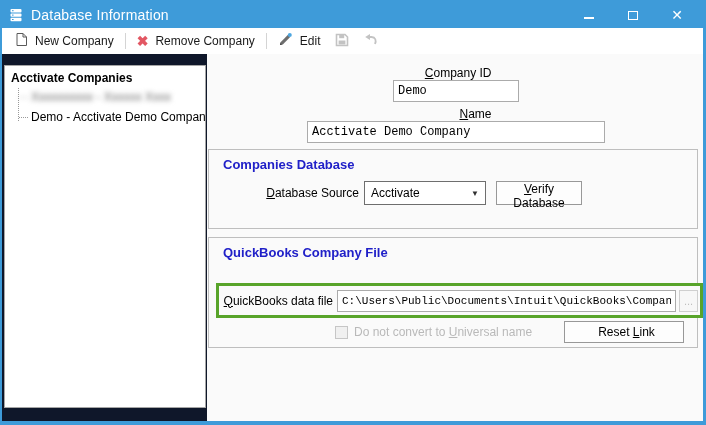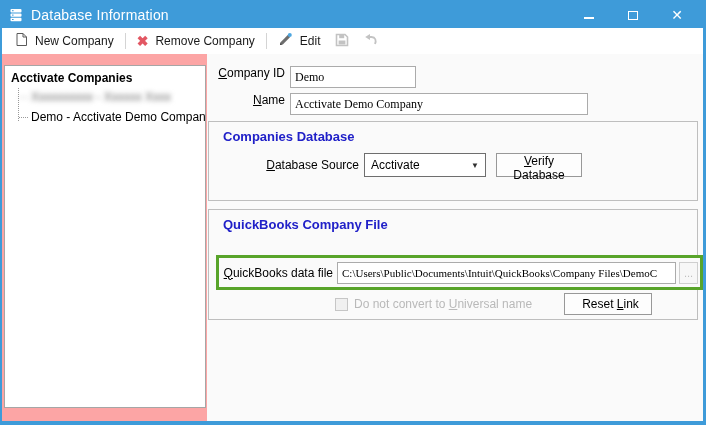--- a/index.html
+++ b/index.html
@@ -1,20 +1,20 @@
 <!DOCTYPE html>
 <html><head>
 <meta charset="utf-8">
 <style>
   * { margin:0; padding:0; box-sizing:border-box; }
   body { font-family:"Liberation Sans", sans-serif; background:#888; }
   .window {
     position:relative; width:706px; height:425px;
     border:2px solid #3E9BD9; border-right-width:3px; border-bottom-width:4px;
-    background:#fca5a5; overflow:hidden;
+    background:#0f172a; overflow:hidden;
   }
   
   .titlebar {
     height:26px; background:#3E9BD9; display:flex; align-items:center;
     padding:0 8px; color:#fff;
   }
   .title-icon { display:flex; margin-right:8px; }
   .title-text { font-size:14px; letter-spacing:.2px; }
   .win-controls { margin-left:auto; display:flex; align-items:center; }
   .win-btn { width:36px; height:24px; display:flex; align-items:center; justify-content:center; cursor:default; margin-left:8px; }
@@ -36,27 +36,27 @@
     position:absolute; left:2px; top:0; width:202px; height:343px;
     background:#fff; border:1px solid #A6A6A6; font-size:12px; overflow:hidden;margin-top:11px;
   }
   .tree-header { font-weight:bold; color:#000; padding:5px 0 2px 6px; }
   .tree-vline { position:absolute; left:13px; top:22px; height:33px; border-left:1px dotted #9A9A9A; }
   .tree-item { position:relative; height:20px; line-height:20px; padding-left:26px; white-space:nowrap; color:#000; }
   .tree-item::before { content:""; position:absolute; left:14px; top:10px; width:9px; border-top:1px dotted #9A9A9A; }
   .blurred { filter:blur(2.6px); color:#6f6f6f; }
   
   .form-panel { position:absolute; left:205px; top:0; right:0; bottom:0; background:#FAFAFA; font-size:12px; color:#000; }
-  .frow { display:flex; margin-left:2px; }
+  .frow { display:flex; align-items:center; margin-left:2px;flex-direction:column; }
   .frow-1 { margin-top:12px; }
   .frow-2 { margin-top:5px; }
   .flabel { width:76px; text-align:right; margin-right:5px; flex:none; }
   .tinput {
     height:22px; border:1px solid #ABABAB; background:#fff; padding:0 4px;
-    font-family:Liberation Serif, serif; font-size:12px; color:#000;
+    font-family:Liberation Mono, monospace; font-size:12px; color:#000;
   }
   .w-id { width:126px; } .w-name { width:298px; }
   .groupbox { position:relative; margin-left:1px; width:490px; border:1px solid #BEBEBE; background:#FAFAFA; }
   .gb-1 { margin-top:6px; height:80px; }
   .gb-2 { margin-top:8px; height:111px; }
   .gb-header { font-weight:bold; font-size:13px; color:#2020C8; padding:7px 0 0 14px; }
   .src-row { display:flex; align-items:center; margin-top:9px; }
   .src-label { width:150px; text-align:right; margin-right:5px; flex:none; }
   .combo {
     width:122px; height:24px; border:1px solid #6E6E6E; background:#fff;
@@ -76,21 +76,21 @@
   .qb-label { width:112px; text-align:right; margin-right:4px; flex:none; }
   .qb-input { flex:1; height:22px; font-size:11px; min-width:0; }
   .browse-btn {
     width:19px; height:22px; margin-left:3px; flex:none;
     background:#F7F7F7; border:1px solid #CFCFCF; color:#BFBFBF;
     font-size:11px; line-height:18px; text-align:center;
   }
   .check-row { position:absolute; left:126px; top:86px; display:flex; align-items:center; height:16px; }
   .checkbox { width:13px; height:13px; background:#F0F0F0; border:1px solid #C6C6C6; margin-right:6px; flex:none; }
   .check-label { color:#B9B9B9; }
-  .reset-btn { position:absolute; left:355px; top:83px; width:88px; height:22px;padding-left:15px; }
+  .reset-btn { position:absolute; left:355px; top:83px; width:120px; height:22px;padding-left:15px; }
   u { text-decoration:underline; }
 </style>
 </head>
 <body>
 
 <div class="window">
 
   <div class="titlebar">
     <span class="title-icon">
       <svg width="13" height="15" viewBox="0 0 13 15">

